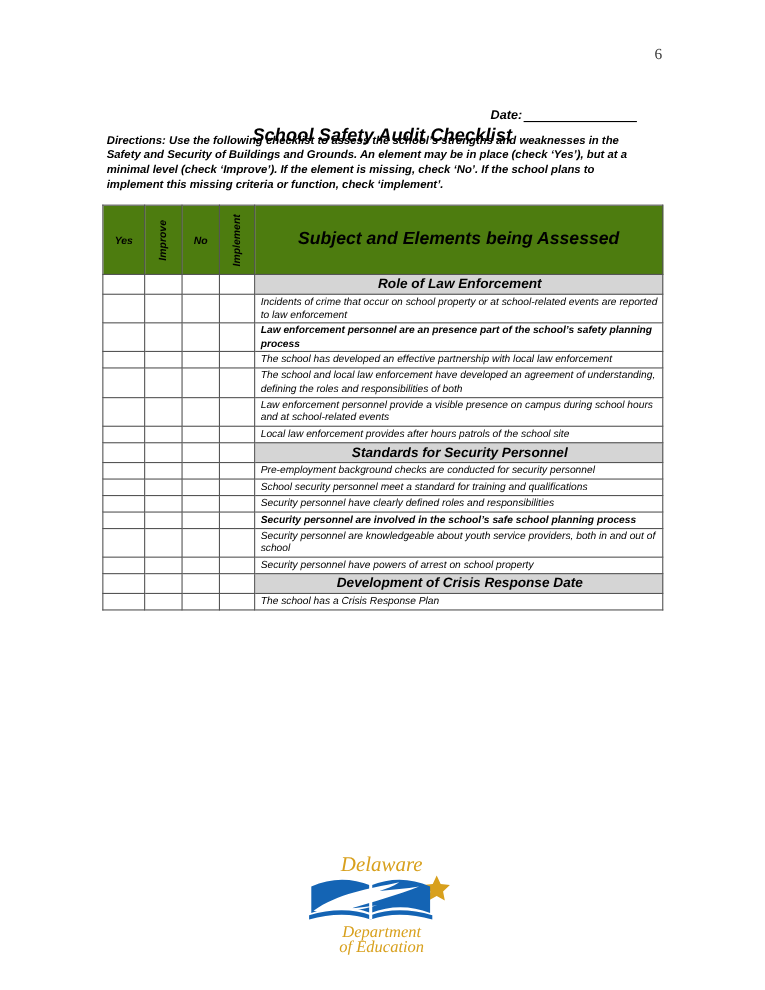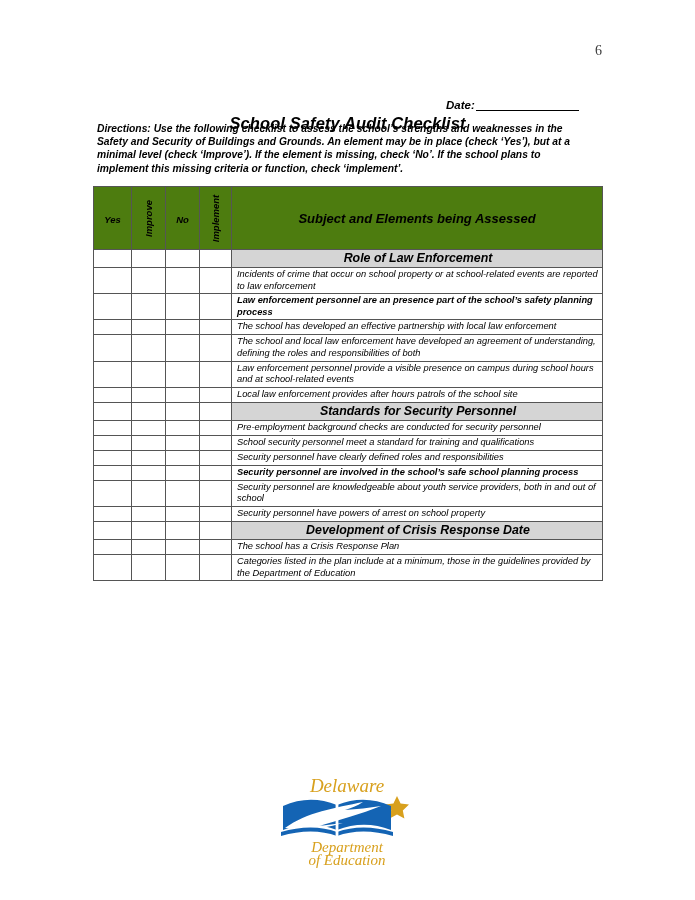--- a/index.html
+++ b/index.html
@@ -123,21 +123,21 @@
     justify-content: center;
   }
   .head-rot {
     transform: rotate(-90deg);
     white-space: nowrap;
     font-size: 9.5px;
     font-weight: bold;
     font-style: italic;
   }
   .head-subject {
-    font-size: 13px;
+    font-size: 16px;
     font-weight: bold;
     font-style: italic;
     text-align: center;
     padding: 0 6px;
   }
 
   
   td.mark-cell { background: #ffffff; }
 
   td.item-cell {
@@ -328,27 +328,20 @@
           <td class="mark-cell"></td>
           <td class="section-cell">Development of Crisis Response Date</td>
         </tr>
         <tr class="r1">
           <td class="mark-cell"></td>
           <td class="mark-cell"></td>
           <td class="mark-cell"></td>
           <td class="mark-cell"></td>
           <td class="item-cell">The school has a Crisis Response Plan</td>
         </tr>
-        <tr class="r2">
-          <td class="mark-cell"></td>
-          <td class="mark-cell"></td>
-          <td class="mark-cell"></td>
-          <td class="mark-cell"></td>
-          <td class="item-cell">Categories listed in the plan include at a minimum, those in the guidelines provided by the Department of Education</td>
-        </tr>
       </tbody>
   </table>
 
   <div class="logo">
     <svg width="140" height="96" viewBox="0 0 140 96" xmlns="http://www.w3.org/2000/svg">
 
       <polygon points="120,24 123.6,31.6 132,32.6 125.8,38.4 127.4,46.6 120,42.6 112.6,46.6 114.2,38.4 108,32.6 116.4,31.6" fill="#d8a01d"></polygon>
 
       <path d="M6 34 C 24 26, 42 26, 60 33 L 60 58 C 42 51, 24 51, 6 58 Z" fill="#1464b4"></path>
 

